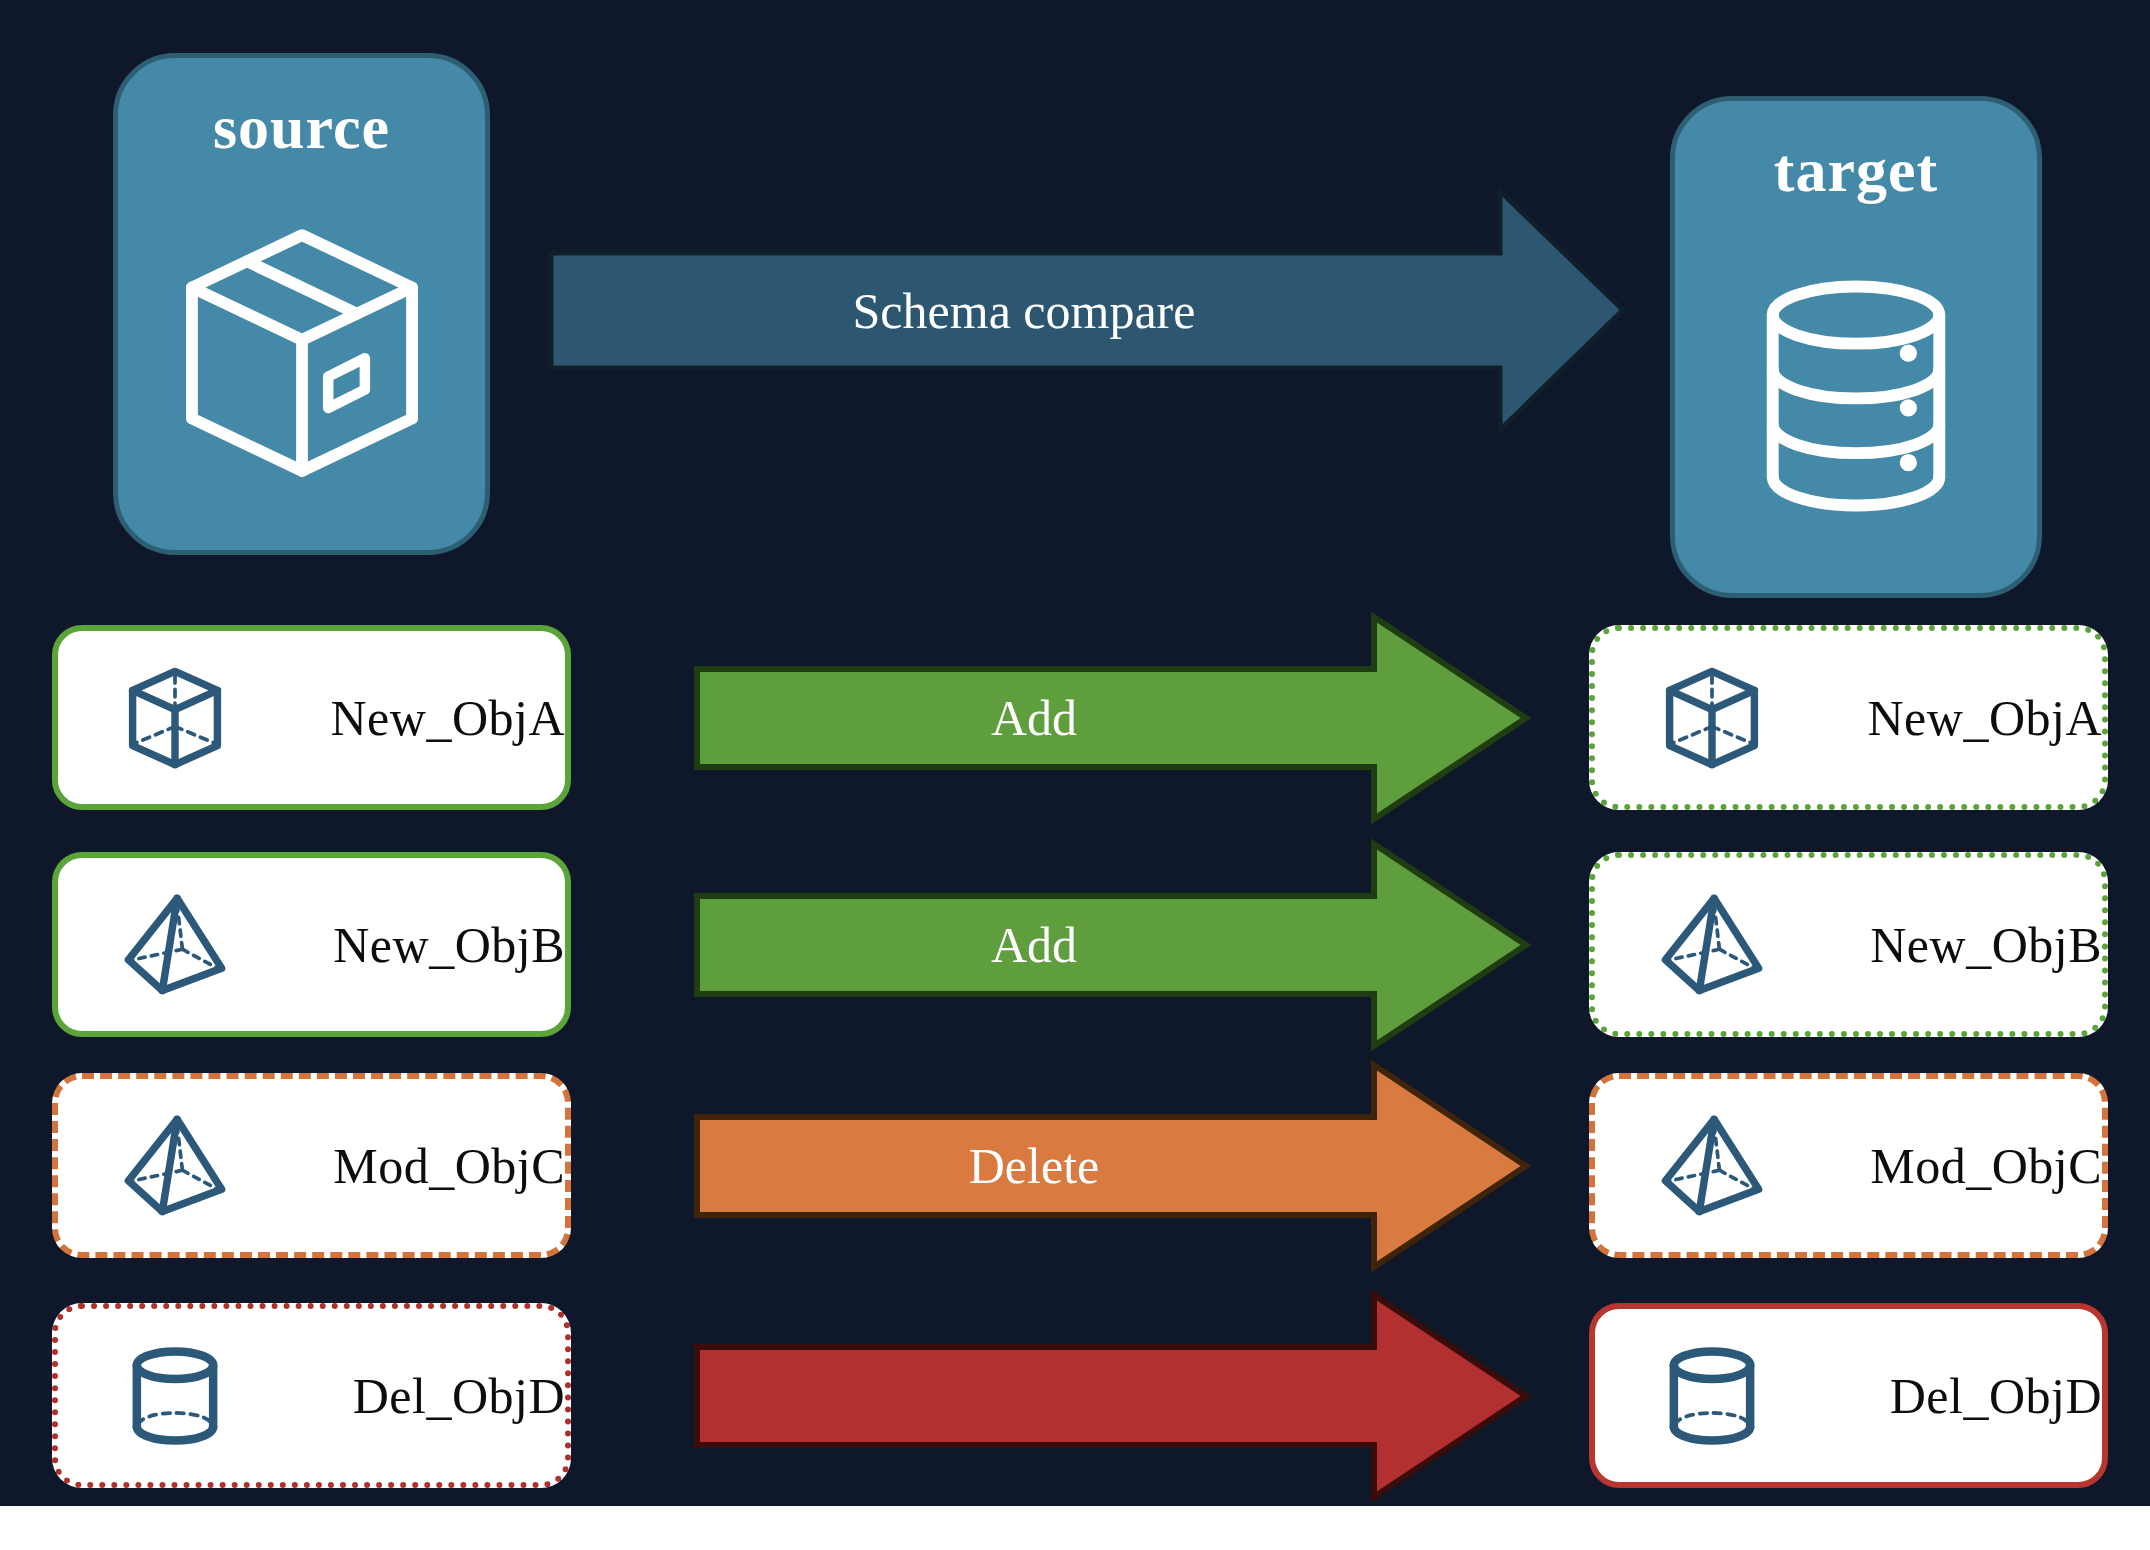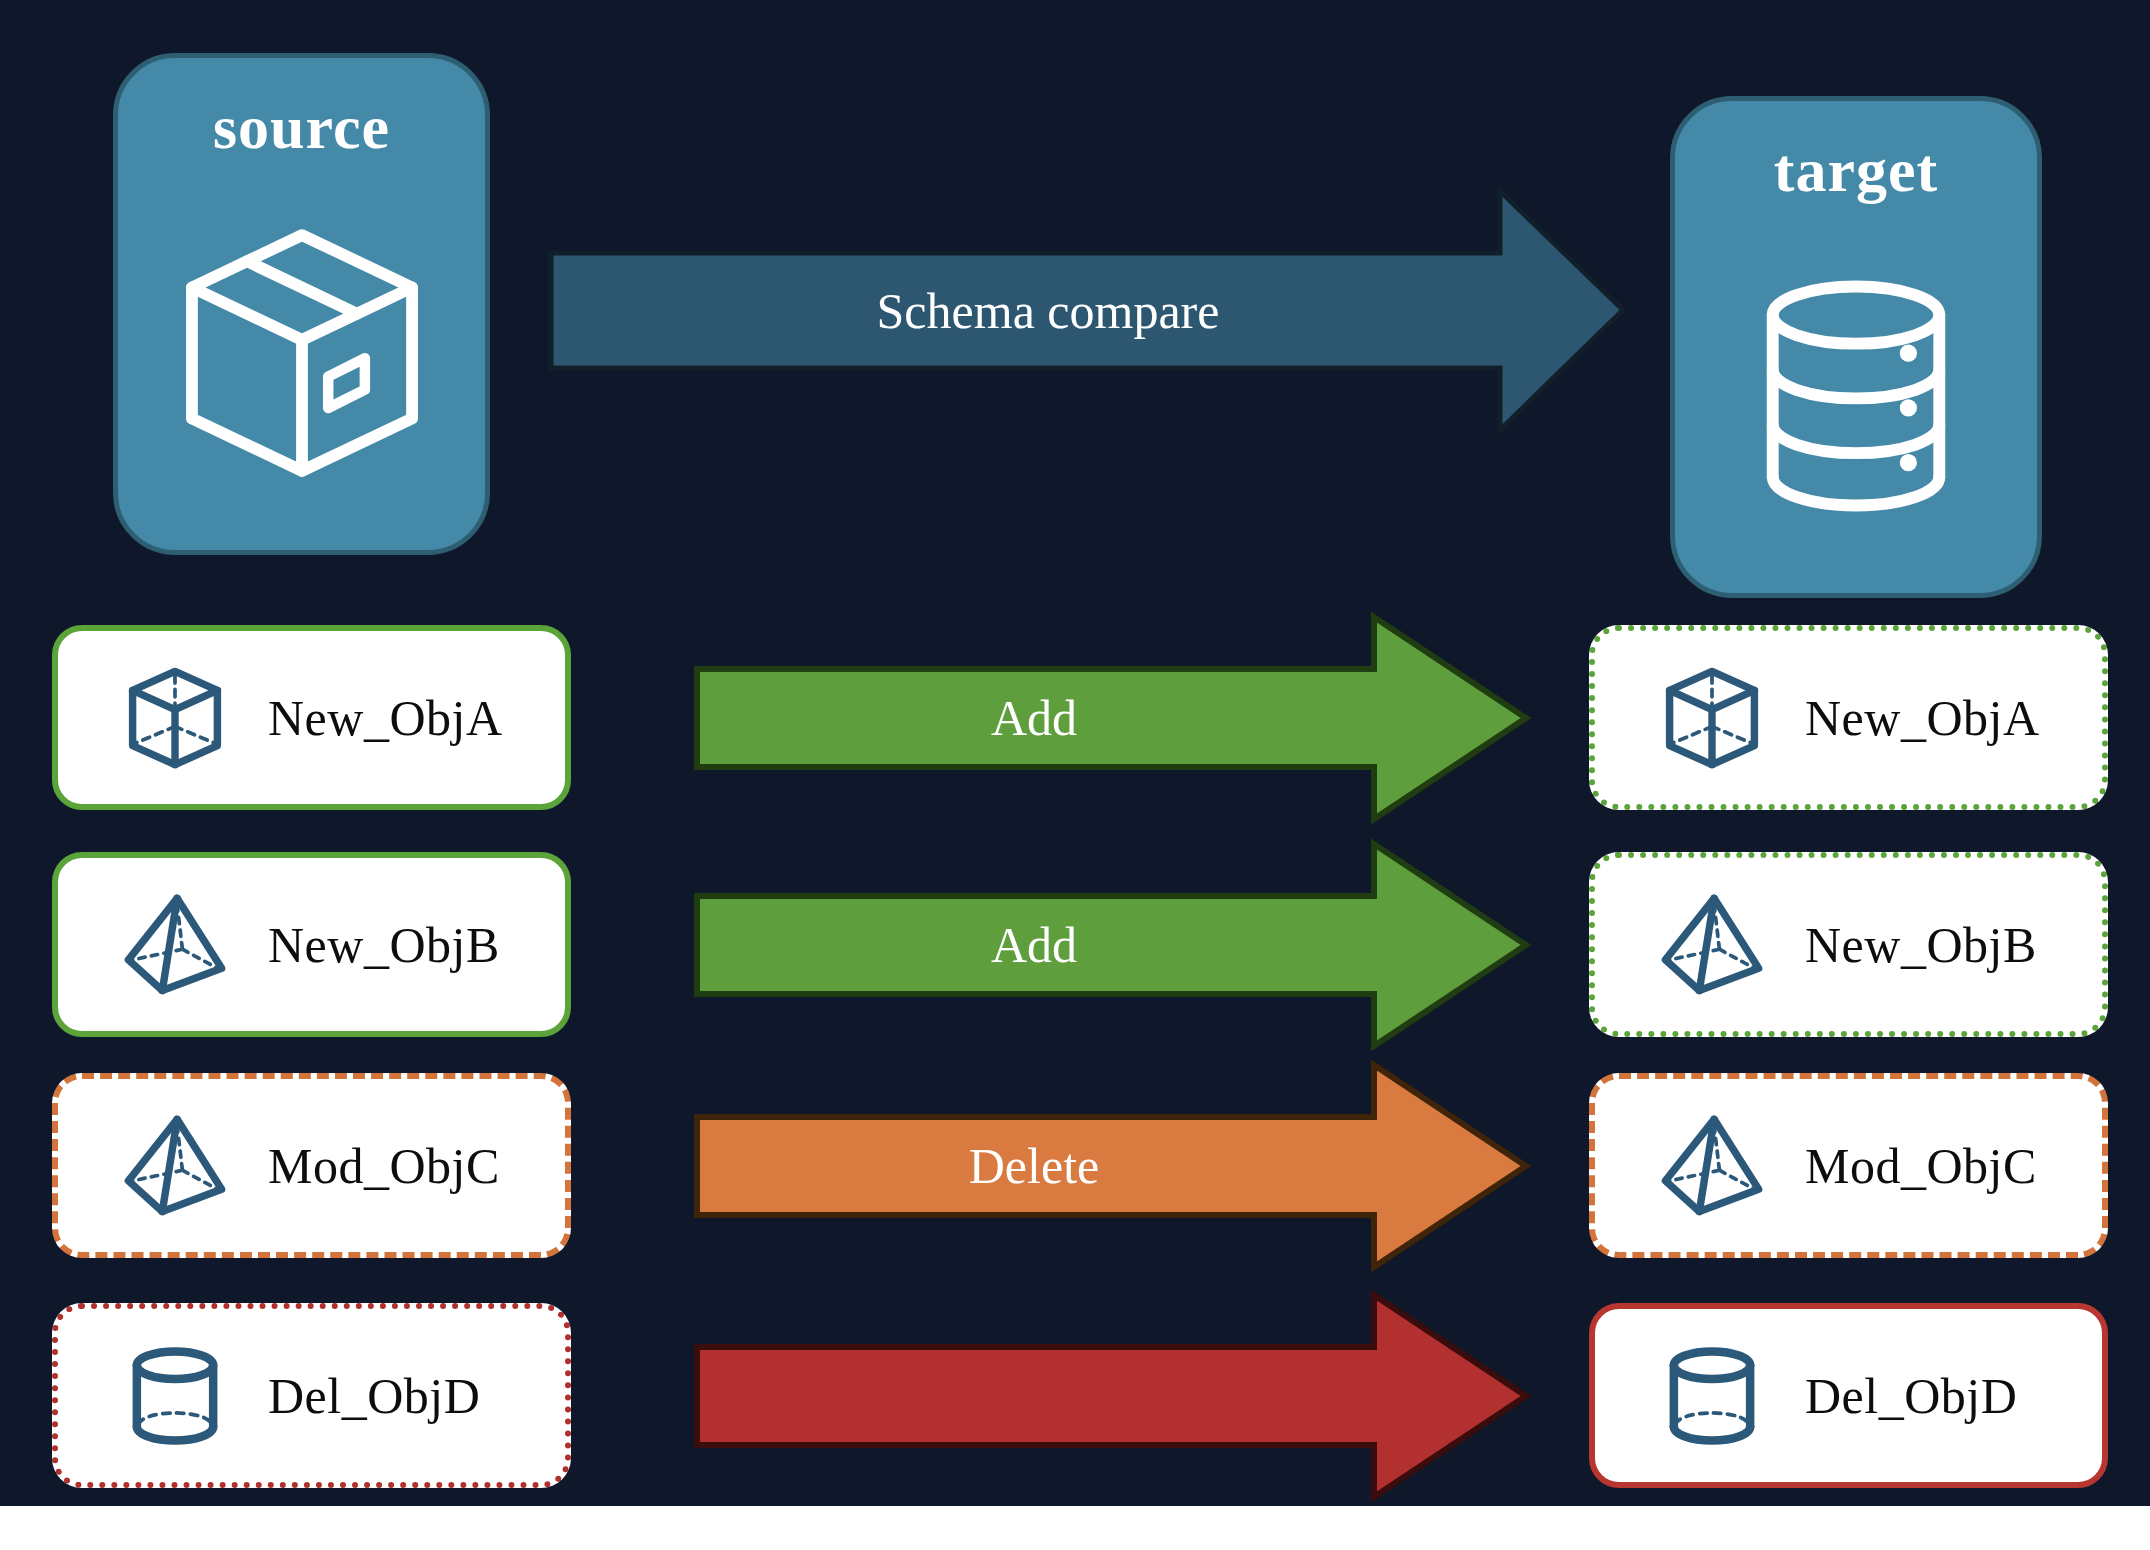--- a/index.html
+++ b/index.html
@@ -25,28 +25,28 @@
   .big-arrow { left:548px; top:188px; width:1078px; height:245px; }
   .row-arrow { left:694px; width:835px; height:208px; }
   .a-navy   { fill:#2d5771; stroke:#111f2b; stroke-width:5; }
   .a-green  { fill:#5f9e3d; stroke:#203d12; stroke-width:6; }
   .a-orange { fill:#d97a41; stroke:#3f2409; stroke-width:6; }
   .a-red    { fill:#b23130; stroke:#3a0d0c; stroke-width:6; }
   .arrow-label {
     position:absolute; display:flex; align-items:center; justify-content:center;
     color:#ffffff; font-size:50px;
   }
-  .big-arrow .arrow-label { left:0; top:65px; width:952px; height:115px;margin-left:24px; }
+  .big-arrow .arrow-label { left:0; top:65px; width:952px; height:115px; }
   .row-arrow .arrow-label { left:0; top:55px; width:680px; height:98px; }
 
   
   .card {
     position:absolute; width:519px; height:185px; border-radius:30px;
     background:#ffffff; box-sizing:border-box;
-    display:flex; align-items:center;
+    display:flex; align-items:center;justify-content:space-between;
   }
   .card.left-col  { left:52px; }
   .card.right-col { left:1589px; }
   .b-green-solid  { border:6px solid  #5ba43a; }
   .b-green-dotted { border:6px dotted #5ba43a; }
   .b-orange-dashed{ border:6px dashed #d3743c; }
   .b-red-dotted   { border:6px dotted #b0302b; }
   .b-red-solid    { border:6px solid  #b73730; }
   .obj-icon { width:106px; height:108px; margin-left:64px; flex:none; }
   .card-label { margin-left:40px; font-size:50px; color:#0d0d0d; letter-spacing:0.5px; }

